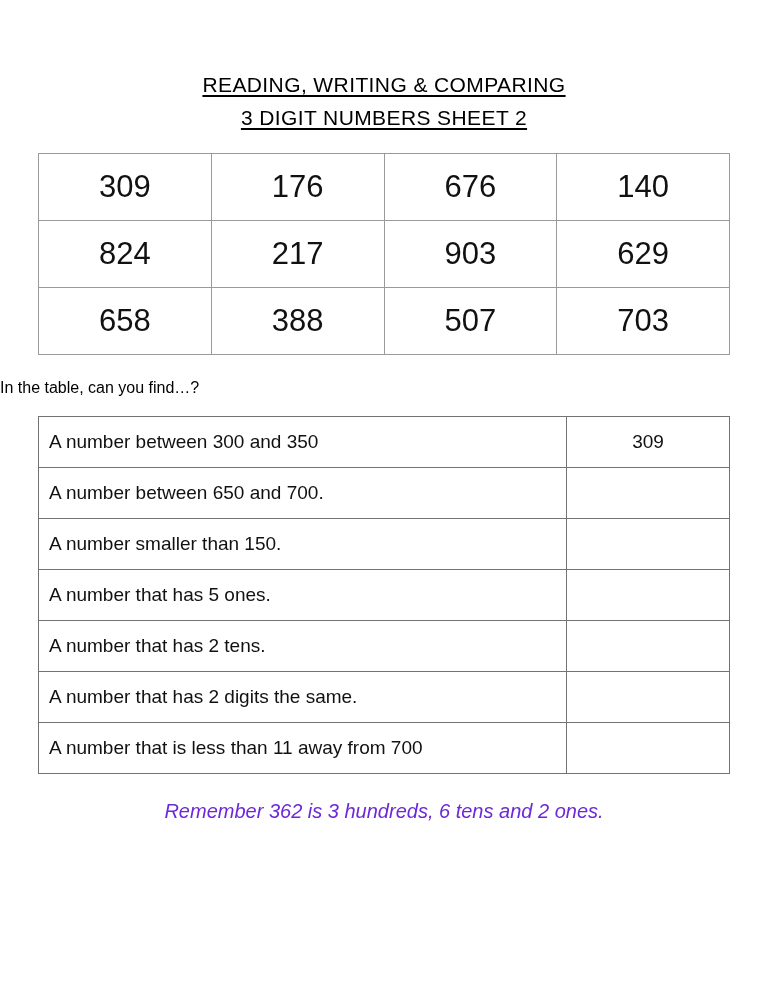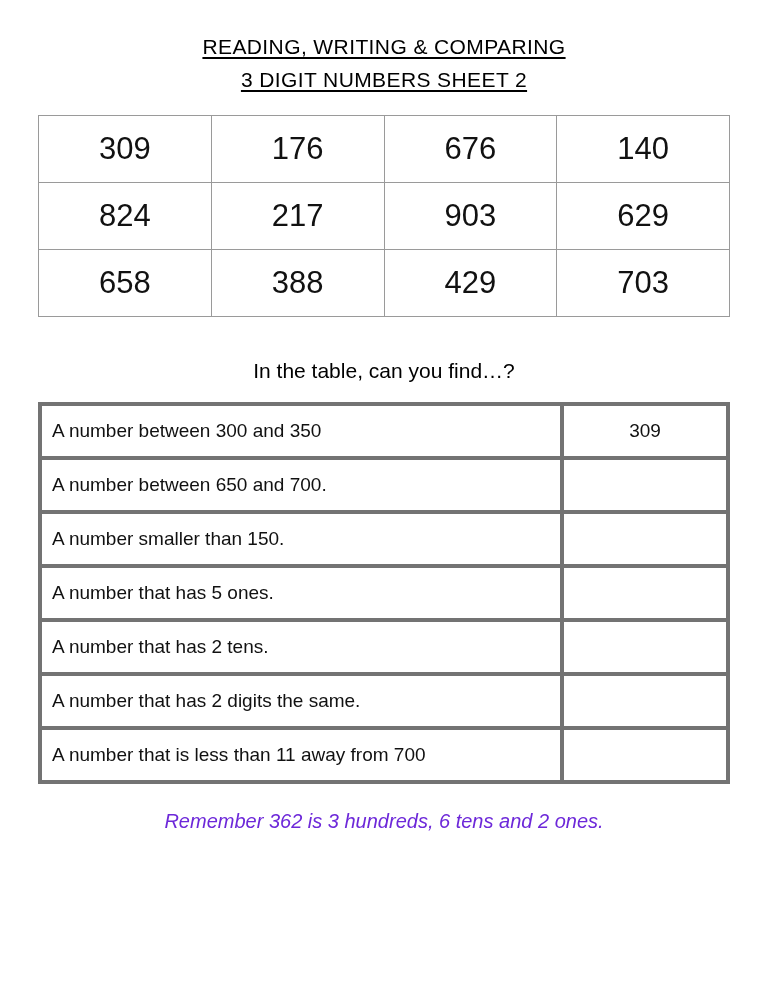--- a/index.html
+++ b/index.html
@@ -15,21 +15,21 @@
     overflow: hidden;
   }
   .page {
     position: relative;
     width: 768px;
     height: 994px;
     box-sizing: border-box;
   }
   .title-block {
     text-align: center;
-    padding-top: 31px;
+    padding-top: 69px;
   }
   .title-line {
     font-size: 21px;
     letter-spacing: 0.4px;
     text-decoration: underline;
     text-underline-offset: 3px;
     line-height: 1.55;
   }
   .numbers-table {
     margin: 19px auto 0 auto;
@@ -39,32 +39,32 @@
   }
   .numbers-table td {
     border: 1px solid #9a9a9a;
     height: 64px;
     text-align: center;
     vertical-align: middle;
     font-size: 31px;
     color: #111111;
   }
   .prompt {
-    text-align: center;
-    font-size: 21px;
-    margin-top: 42px;
+    text-align: left;
+    font-size: 16px;
+    margin-top: 24px;
   }
   .questions-table {
     margin: 19px auto 0 auto;
     width: 692px;
     border-collapse: collapse;
     table-layout: fixed;
   }
   .questions-table td {
-    border: 4px solid #737373;
+    border: 1px solid #737373;
     height: 48px;
     vertical-align: middle;
     font-size: 19px;
     color: #111111;
   }
   .questions-table td.q-text {
     padding-left: 10px;
     text-align: left;
   }
   .questions-table td.q-ans {
@@ -100,21 +100,21 @@
       </tr>
       <tr>
         <td>824</td>
         <td>217</td>
         <td>903</td>
         <td>629</td>
       </tr>
       <tr>
         <td>658</td>
         <td>388</td>
-        <td>429</td>
+        <td>507</td>
         <td>703</td>
       </tr>
     </tbody>
   </table>
 
   <div class="prompt">In the table, can you find…?</div>
 
   <table class="questions-table">
     <tbody>
       <tr>

